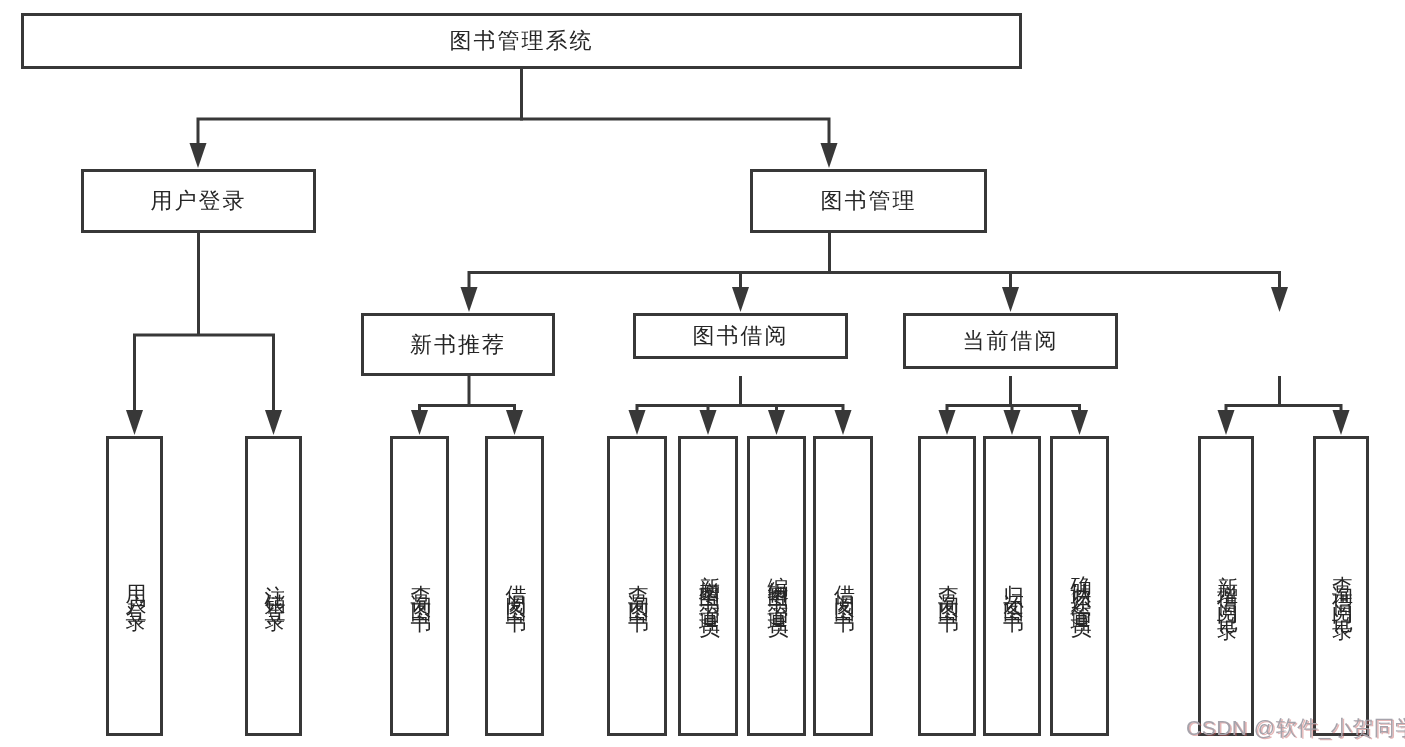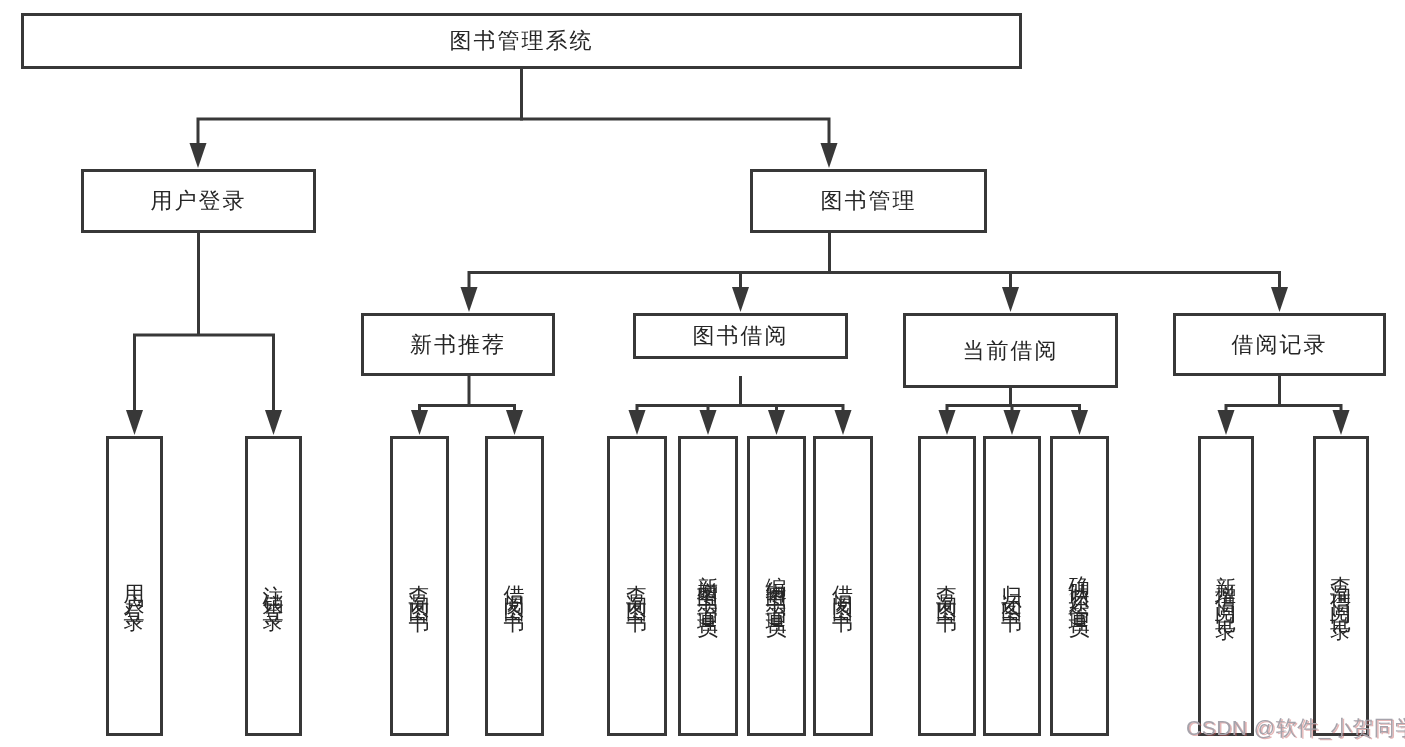--- a/index.html
+++ b/index.html
@@ -20,20 +20,21 @@
   #connectors{position:absolute;left:0;top:0;width:1405px;height:747px;}
   #connectors .ln{fill:none;stroke:var(--line);stroke-width:3;}
   #connectors .head{fill:var(--line);stroke:none;}
   .node{
     position:absolute;
     box-sizing:border-box;
     background:var(--box-bg);
     border:3px solid var(--line);
     color:var(--text);
     display:flex;align-items:center;justify-content:center;
+    font-family:Liberation Mono, monospace;
   }
   .node.h span{
     font-size:22px;letter-spacing:2px;white-space:nowrap;
   }
   .node.v span{
     writing-mode:vertical-rl;
     text-orientation:mixed;
     font-size:21px;
     letter-spacing:9px;
     line-height:1;
@@ -115,25 +116,22 @@
   <div class="node h" style="left:750px;top:169px;width:237px;height:64px">
     <span>图书管理</span>
   </div>
 
   <div class="node h" style="left:361px;top:313px;width:194px;height:63px">
     <span>新书推荐</span>
   </div>
   <div class="node h" style="left:633px;top:313px;width:215px;height:46px">
     <span>图书借阅</span>
   </div>
-  <div class="node h" style="left:903px;top:313px;width:215px;height:75px">
+  <div class="node h" style="left:903px;top:313px;width:215px;height:56px">
     <span>当前借阅</span>
-  </div>
-  <div class="node h" style="left:1173px;top:313px;width:213px;height:63px">
-    <span>借阅记录</span>
   </div>
 
   <div class="node v" style="left:106px;top:436px;width:57px;height:300px">
     <span>用户登录</span>
   </div>
   <div class="node v" style="left:245px;top:436px;width:57px;height:300px">
     <span>注销登录</span>
   </div>
 
   <div class="node v" style="left:390px;top:436px;width:59px;height:300px">

